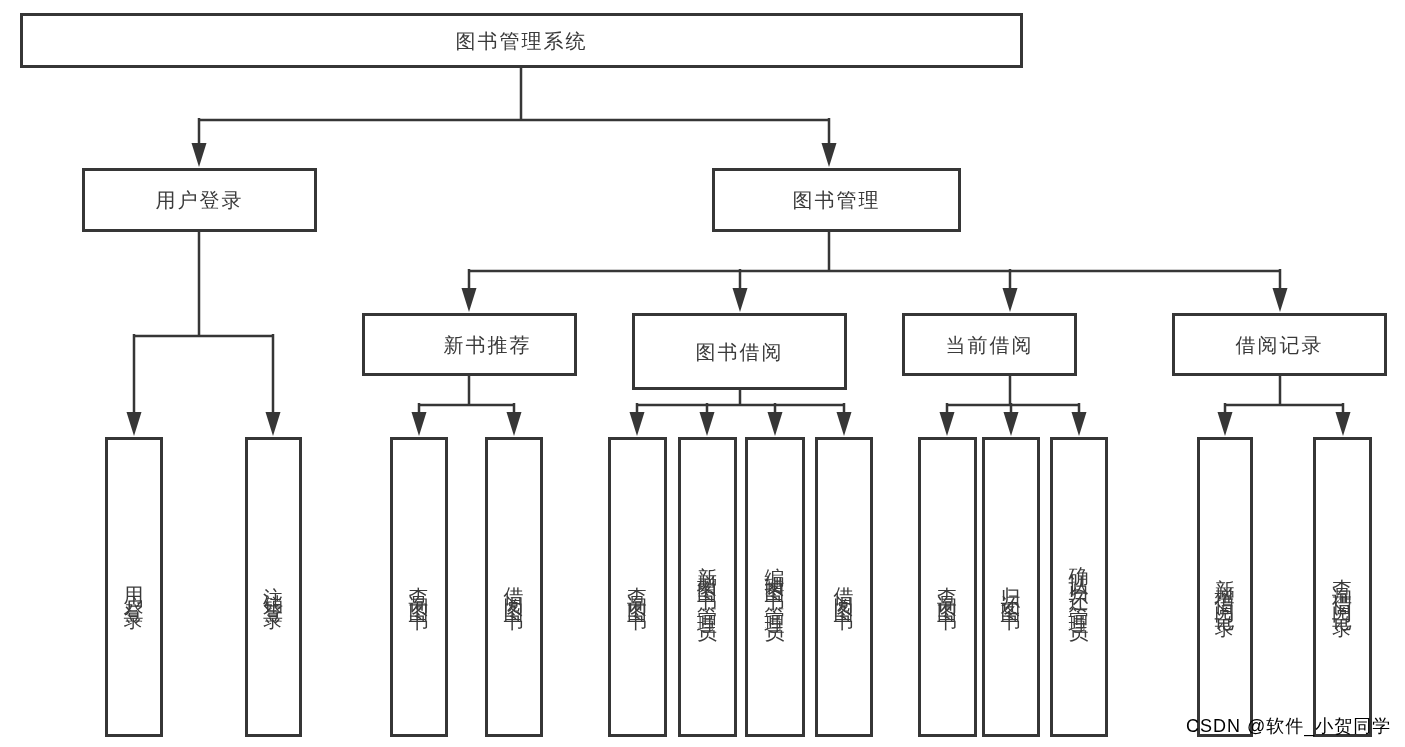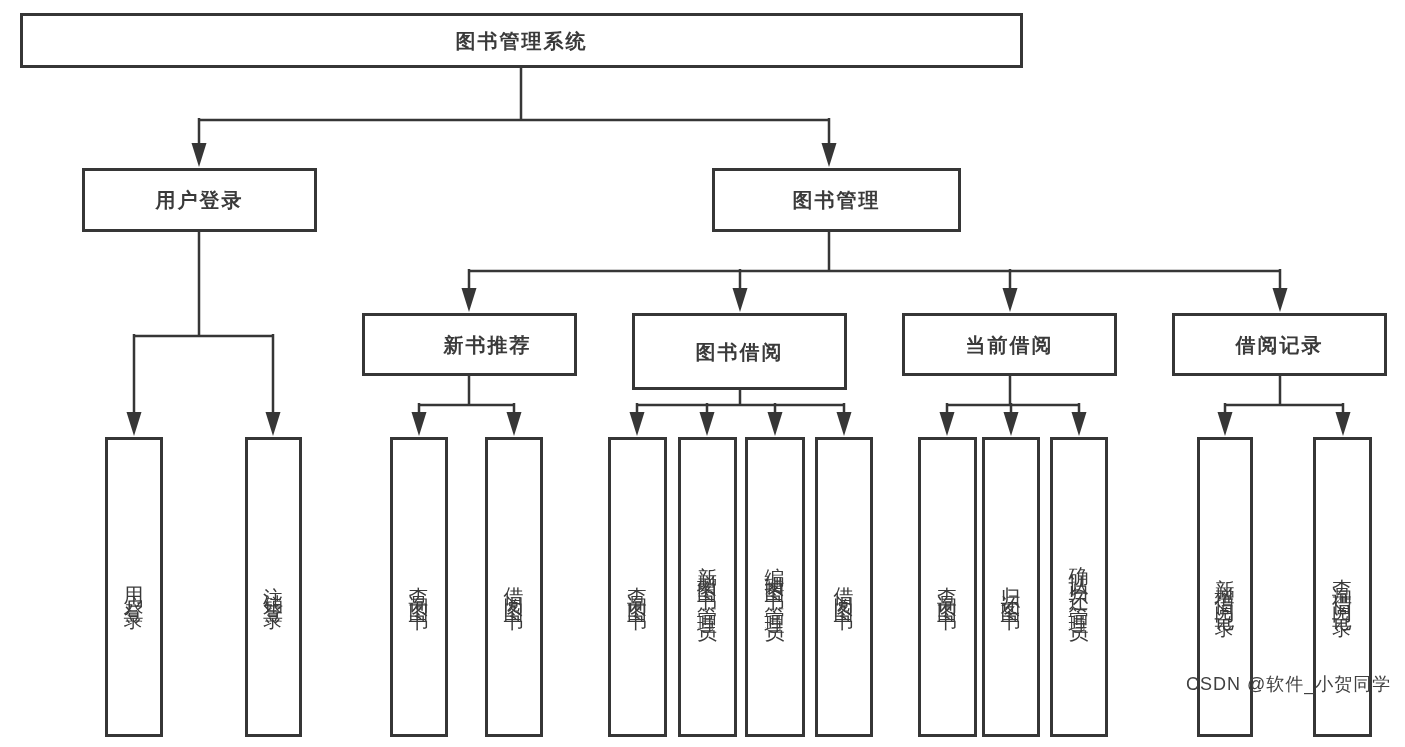--- a/index.html
+++ b/index.html
@@ -23,21 +23,20 @@
     border: 3px solid #363636;
     background: #ffffff;
     display: flex;
     align-items: center;
     justify-content: center;
     color: #3a3a3a;
     font-size: 20px;
     letter-spacing: 2px;
     line-height: 1;
     white-space: nowrap;
-    font-weight: bold;
   }
   .leaf {
     position: absolute;
     top: 437px;
     height: 300px;
     box-sizing: border-box;
     border: 3px solid #363636;
     background: #ffffff;
     display: flex;
     align-items: center;
@@ -45,22 +44,22 @@
     writing-mode: vertical-rl;
     text-orientation: mixed;
     color: #3a3a3a;
     font-size: 20px;
     letter-spacing: 8px;
     line-height: 1;
   }
   .watermark {
     position: absolute;
     left: 1186px;
-    top: 672px;
-    color: #404040;
+    top: 714px;
+    color: #000000;
     font-size: 18px;
     letter-spacing: 1px;
     white-space: nowrap;
   }
 </style>
 </head>
 <body>
 
 <div class="canvas">
 
@@ -100,21 +99,21 @@
     </g>
   </svg>
 
   <div class="hnode" style="left:20px; top:13px; width:1003px; height:55px;">图书管理系统</div>
 
   <div class="hnode" style="left:82px; top:168px; width:235px; height:64px;">用户登录</div>
   <div class="hnode" style="left:712px; top:168px; width:249px; height:64px;">图书管理</div>
 
   <div class="hnode" style="left:362px; top:313px; width:215px; height:63px;padding-left:36px;">新书推荐</div>
   <div class="hnode" style="left:632px; top:313px; width:215px; height:77px;">图书借阅</div>
-  <div class="hnode" style="left:902px; top:313px; width:215px; height:63px;">当前借阅</div>
+  <div class="hnode" style="left:902px; top:313px; width:175px; height:63px;">当前借阅</div>
   <div class="hnode" style="left:1172px; top:313px; width:215px; height:63px;">借阅记录</div>
 
   <div class="leaf" style="left:105px; width:58px;">用户登录</div>
   <div class="leaf" style="left:245px; width:57px;">注销登录</div>
 
   <div class="leaf" style="left:390px; width:58px;">查询图书</div>
   <div class="leaf" style="left:485px; width:58px;">借阅图书</div>
 
   <div class="leaf" style="left:608px; width:59px;">查询图书</div>
   <div class="leaf" style="left:678px; width:59px;">新增图书（管理员）</div>

